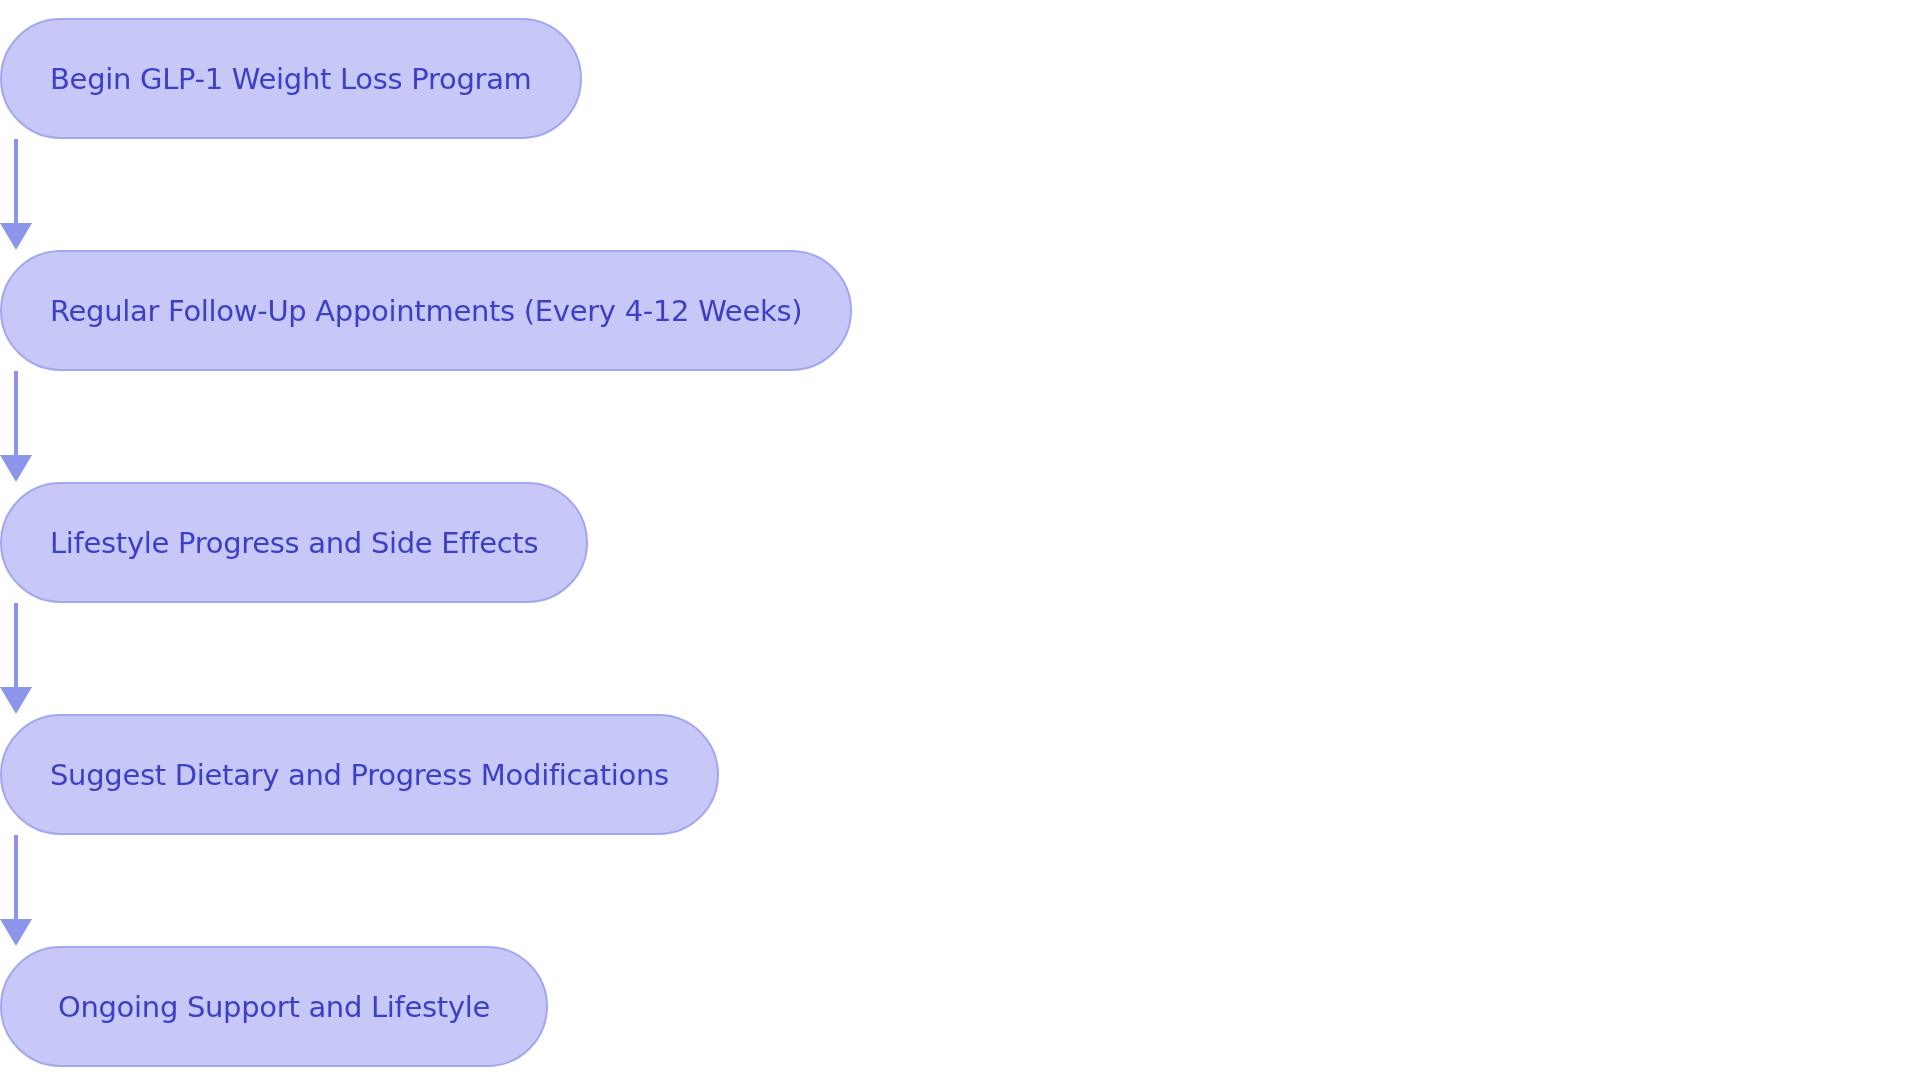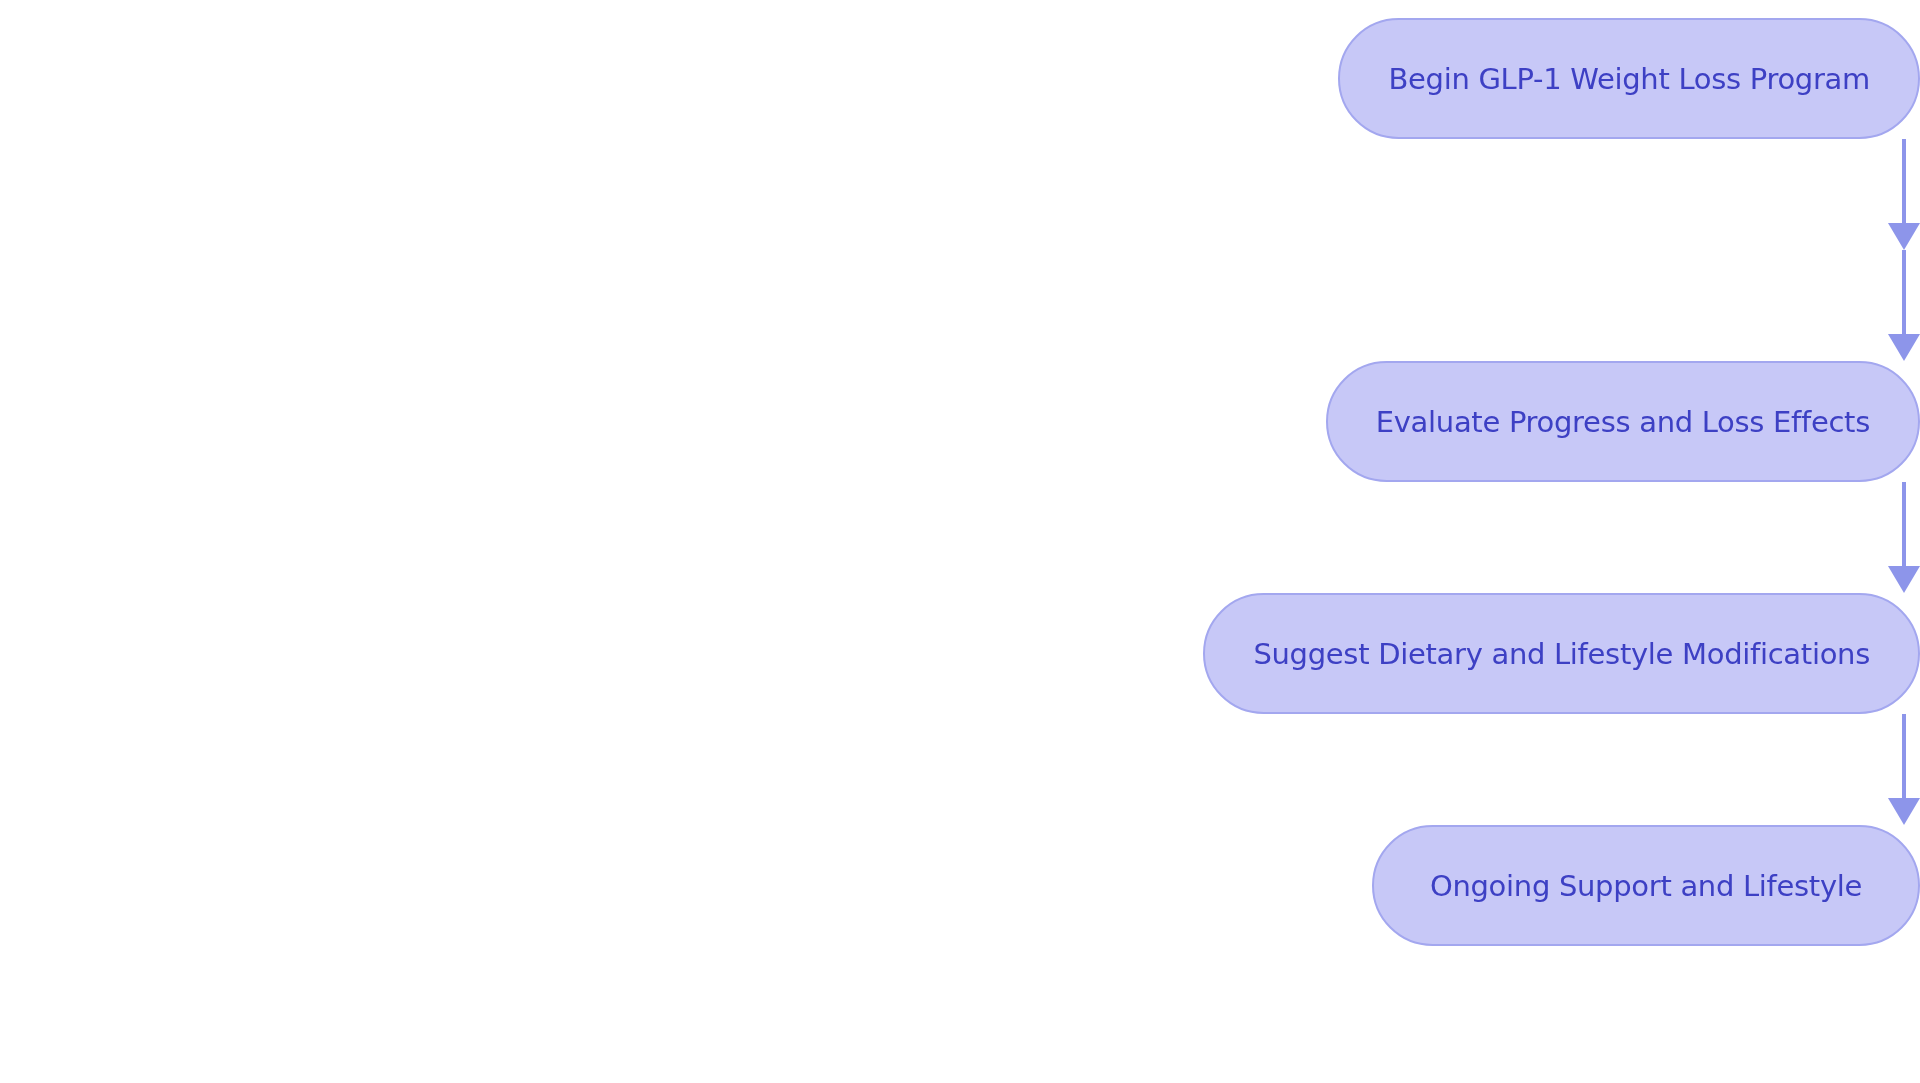--- a/index.html
+++ b/index.html
@@ -11,21 +11,21 @@
     overflow: hidden;
     font-family: "DejaVu Sans", "Liberation Sans", sans-serif;
   }
   .canvas {
     width: 1920px;
     height: 1083px;
     padding-top: 18px;
     box-sizing: border-box;
     display: flex;
     flex-direction: column;
-    align-items: flex-end;
+    align-items: flex-start;
     background: #ffffff;
   }
   .node {
     box-sizing: border-box;
     height: 121px;
     border-radius: 60.5px;
     background: #c7c8f7;
     border: 2px solid #a3a7ef;
     color: #3d40c4;
     font-size: 29px;
@@ -68,34 +68,35 @@
 
 <div class="canvas">
 
   <div class="node n0">Begin GLP-1 Weight Loss Program</div>
 
   <div class="arrow">
     <div class="line"></div>
     <div class="head"></div>
   </div>
 
+  <div class="node n1">Regular Follow-Up Appointments (Every 4-12 Weeks)</div>
 
   <div class="arrow">
     <div class="line"></div>
     <div class="head"></div>
   </div>
 
-  <div class="node n2">Evaluate Progress and Loss Effects</div>
+  <div class="node n2">Lifestyle Progress and Side Effects</div>
 
   <div class="arrow">
     <div class="line"></div>
     <div class="head"></div>
   </div>
 
-  <div class="node n3">Suggest Dietary and Lifestyle Modifications</div>
+  <div class="node n3">Suggest Dietary and Progress Modifications</div>
 
   <div class="arrow">
     <div class="line"></div>
     <div class="head"></div>
   </div>
 
   <div class="node n4">Ongoing Support and Lifestyle</div>
 
 </div>
 

